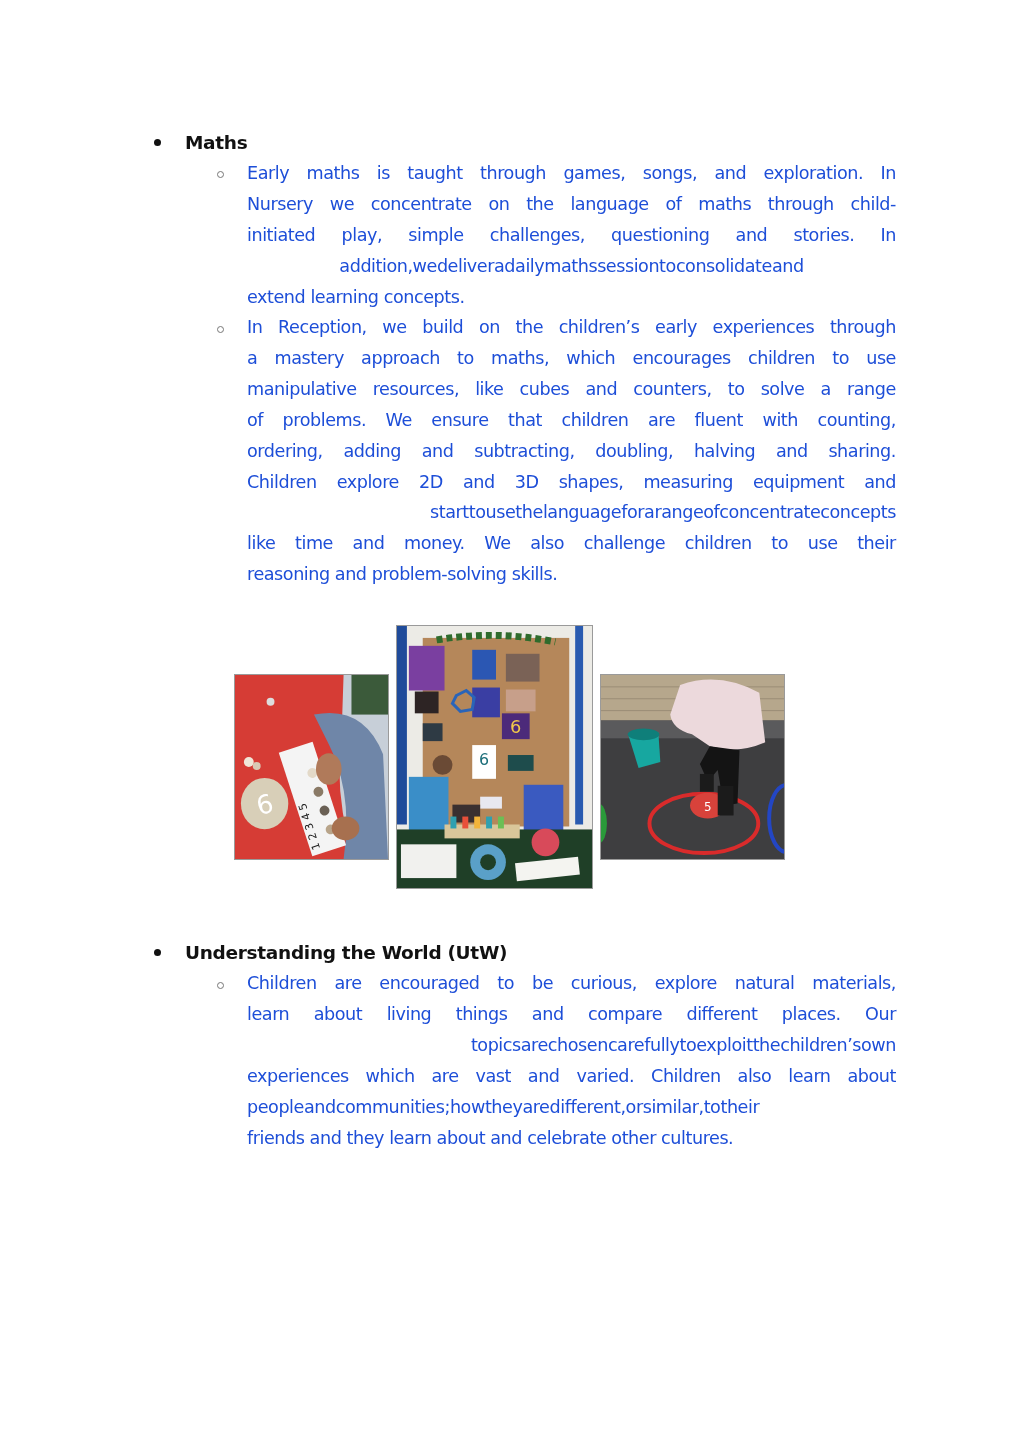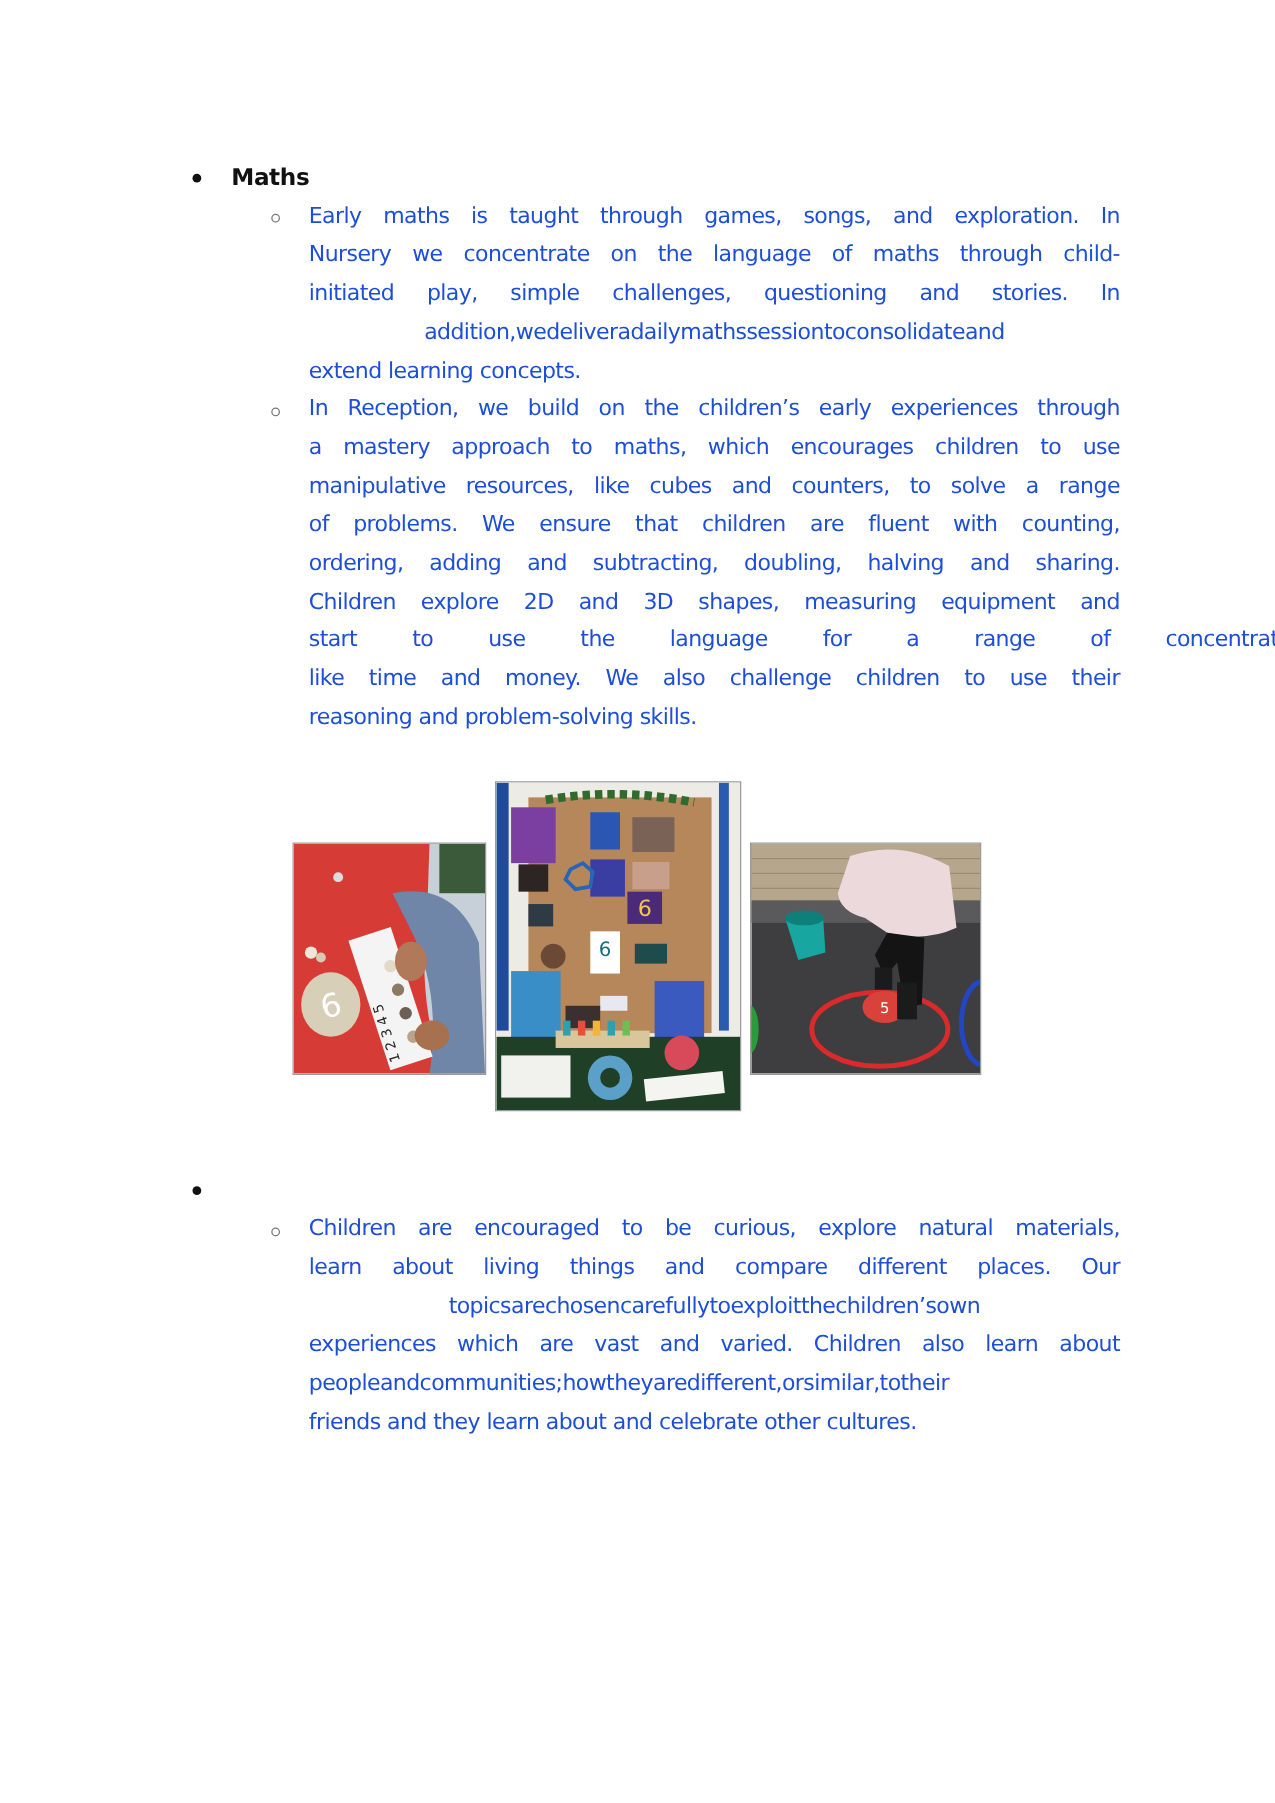--- a/index.html
+++ b/index.html
@@ -155,21 +155,21 @@
         <span>Children</span>
         <span>explore</span>
         <span>2D</span>
         <span>and</span>
         <span>3D</span>
         <span>shapes,</span>
         <span>measuring</span>
         <span>equipment</span>
         <span>and</span>
       </span>
-    <span class="ln" style="white-space: normal; display: flex; justify-content: space-between; gap: 44px;">
+    <span class="ln" style="white-space: normal; display: flex; justify-content: flex-end;">
         <span>start</span>
         <span>to</span>
         <span>use</span>
         <span>the</span>
         <span>language</span>
         <span>for</span>
         <span>a</span>
         <span>range</span>
         <span>of</span>
         <span>concentrate</span>
@@ -275,20 +275,21 @@
       <path d="M80 10 Q120 -4 160 18 L166 68 Q140 80 110 72 L92 60 Q72 55 70 40 Z" fill="#ecd9dc"></path>
       <path d="M110 72 L140 76 L138 130 L124 132 L118 96 L108 108 L100 90 Z" fill="#141414"></path>
       <rect x="118" y="112" width="16" height="30" fill="#1b1b1b"></rect>
       <rect x="100" y="100" width="14" height="18" fill="#1b1b1b"></rect>
       <path d="M28 62 L58 58 L60 88 L38 94 Z" fill="#17a7a0"></path>
       <ellipse cx="43" cy="60" rx="16" ry="6" fill="#0f7f7a"></ellipse>
     </svg>
   </div>
 
   <div class="bullet-dot" style="top:949px"></div>
+  <div class="section-heading" style="top:937px">Understanding the World (UtW)</div>
 
   <div class="sub-bullet" style="top:982px"></div>
   <div class="para" style="top:968px">
     <span class="ln" style="white-space: normal; display: flex; justify-content: space-between;">
         <span>Children</span>
         <span>are</span>
         <span>encouraged</span>
         <span>to</span>
         <span>be</span>
         <span>curious,</span>
@@ -300,21 +301,21 @@
         <span>learn</span>
         <span>about</span>
         <span>living</span>
         <span>things</span>
         <span>and</span>
         <span>compare</span>
         <span>different</span>
         <span>places.</span>
         <span>Our</span>
       </span>
-    <span class="ln" style="white-space: normal; display: flex; justify-content: center;">
+    <span class="ln" style="white-space: normal; display: flex; justify-content: flex-end;">
         <span>topics</span>
         <span>are</span>
         <span>chosen</span>
         <span>carefully</span>
         <span>to</span>
         <span>exploit</span>
         <span>the</span>
         <span>children’s</span>
         <span>own</span>
       </span>

